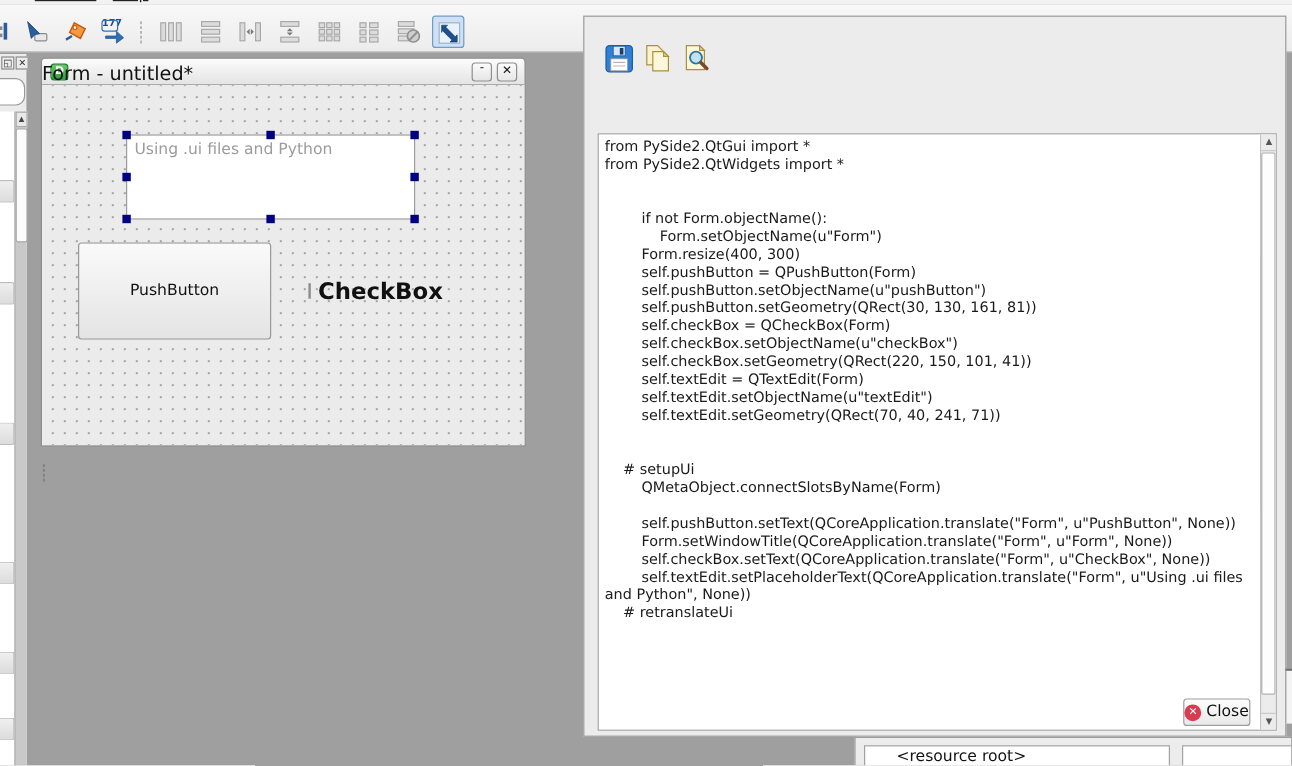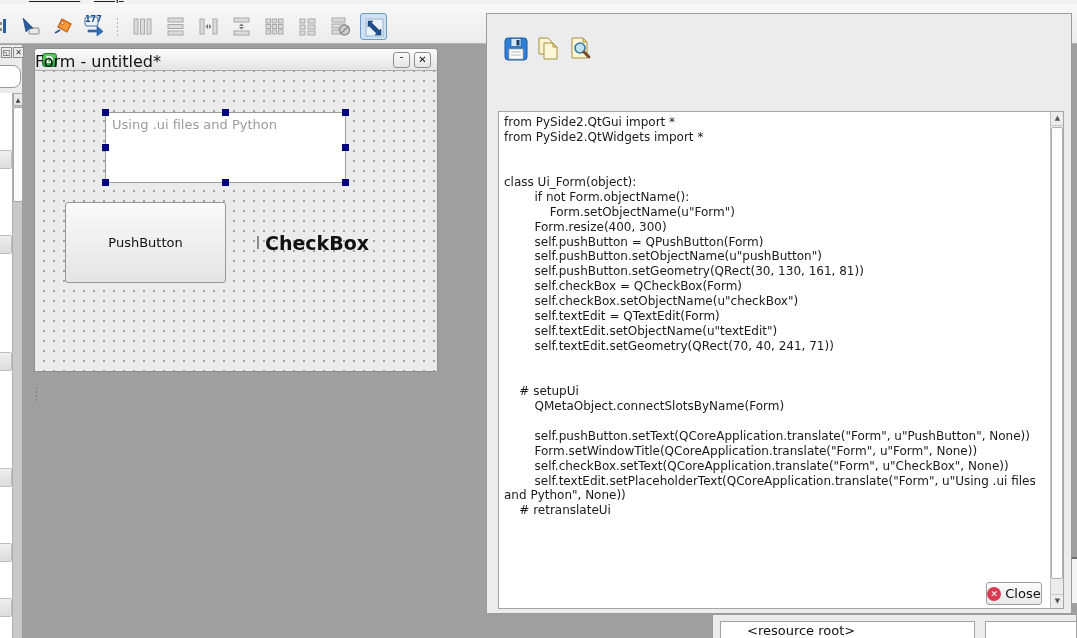--- a/index.html
+++ b/index.html
@@ -291,29 +291,29 @@
         <line x1="17" y1="16" x2="22" y2="21" stroke="#7a4a2a" stroke-width="3" stroke-linecap="round"></line>
       </svg>
     </div>
 
     <div class="codearea">
       <div class="codelines" id="code-lines">
           <div class="codeline">from PySide2.QtGui import *</div>
           <div class="codeline">from PySide2.QtWidgets import *</div>
           <div class="codeline"> </div>
           <div class="codeline"> </div>
-          <div class="codeline">class Ui_Form(object):</div>
           <div class="codeline">        if not Form.objectName():</div>
           <div class="codeline">            Form.setObjectName(u"Form")</div>
           <div class="codeline">        Form.resize(400, 300)</div>
           <div class="codeline">        self.pushButton = QPushButton(Form)</div>
           <div class="codeline">        self.pushButton.setObjectName(u"pushButton")</div>
           <div class="codeline">        self.pushButton.setGeometry(QRect(30, 130, 161, 81))</div>
           <div class="codeline">        self.checkBox = QCheckBox(Form)</div>
           <div class="codeline">        self.checkBox.setObjectName(u"checkBox")</div>
+          <div class="codeline">        self.checkBox.setGeometry(QRect(220, 150, 101, 41))</div>
           <div class="codeline">        self.textEdit = QTextEdit(Form)</div>
           <div class="codeline">        self.textEdit.setObjectName(u"textEdit")</div>
           <div class="codeline">        self.textEdit.setGeometry(QRect(70, 40, 241, 71))</div>
           <div class="codeline"> </div>
           <div class="codeline"> </div>
           <div class="codeline">    # setupUi</div>
           <div class="codeline">        QMetaObject.connectSlotsByName(Form)</div>
           <div class="codeline"> </div>
           <div class="codeline">        self.pushButton.setText(QCoreApplication.translate("Form", u"PushButton", None))</div>
           <div class="codeline">        Form.setWindowTitle(QCoreApplication.translate("Form", u"Form", None))</div>

